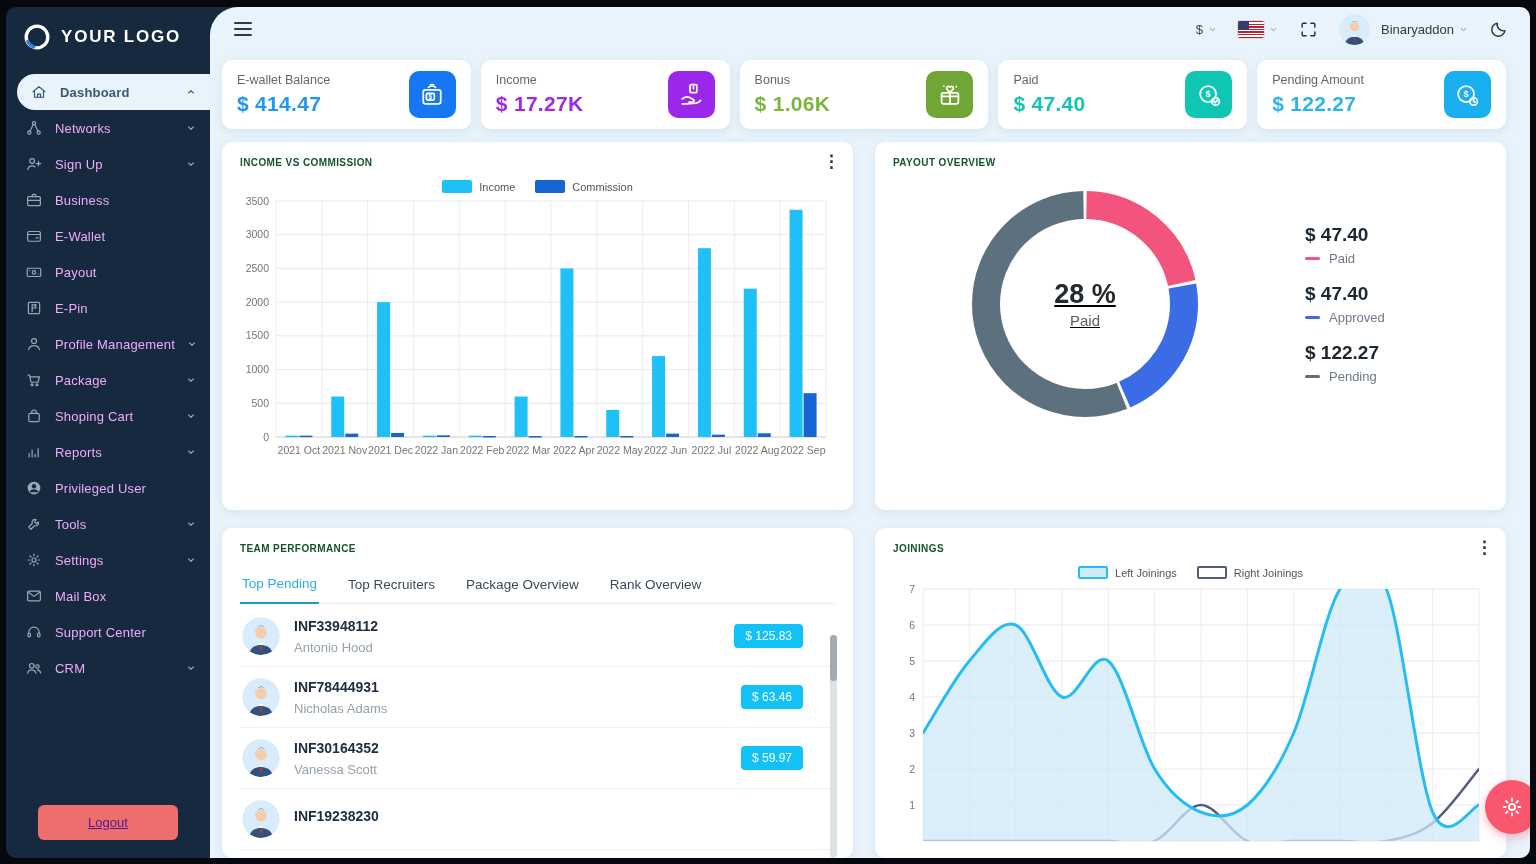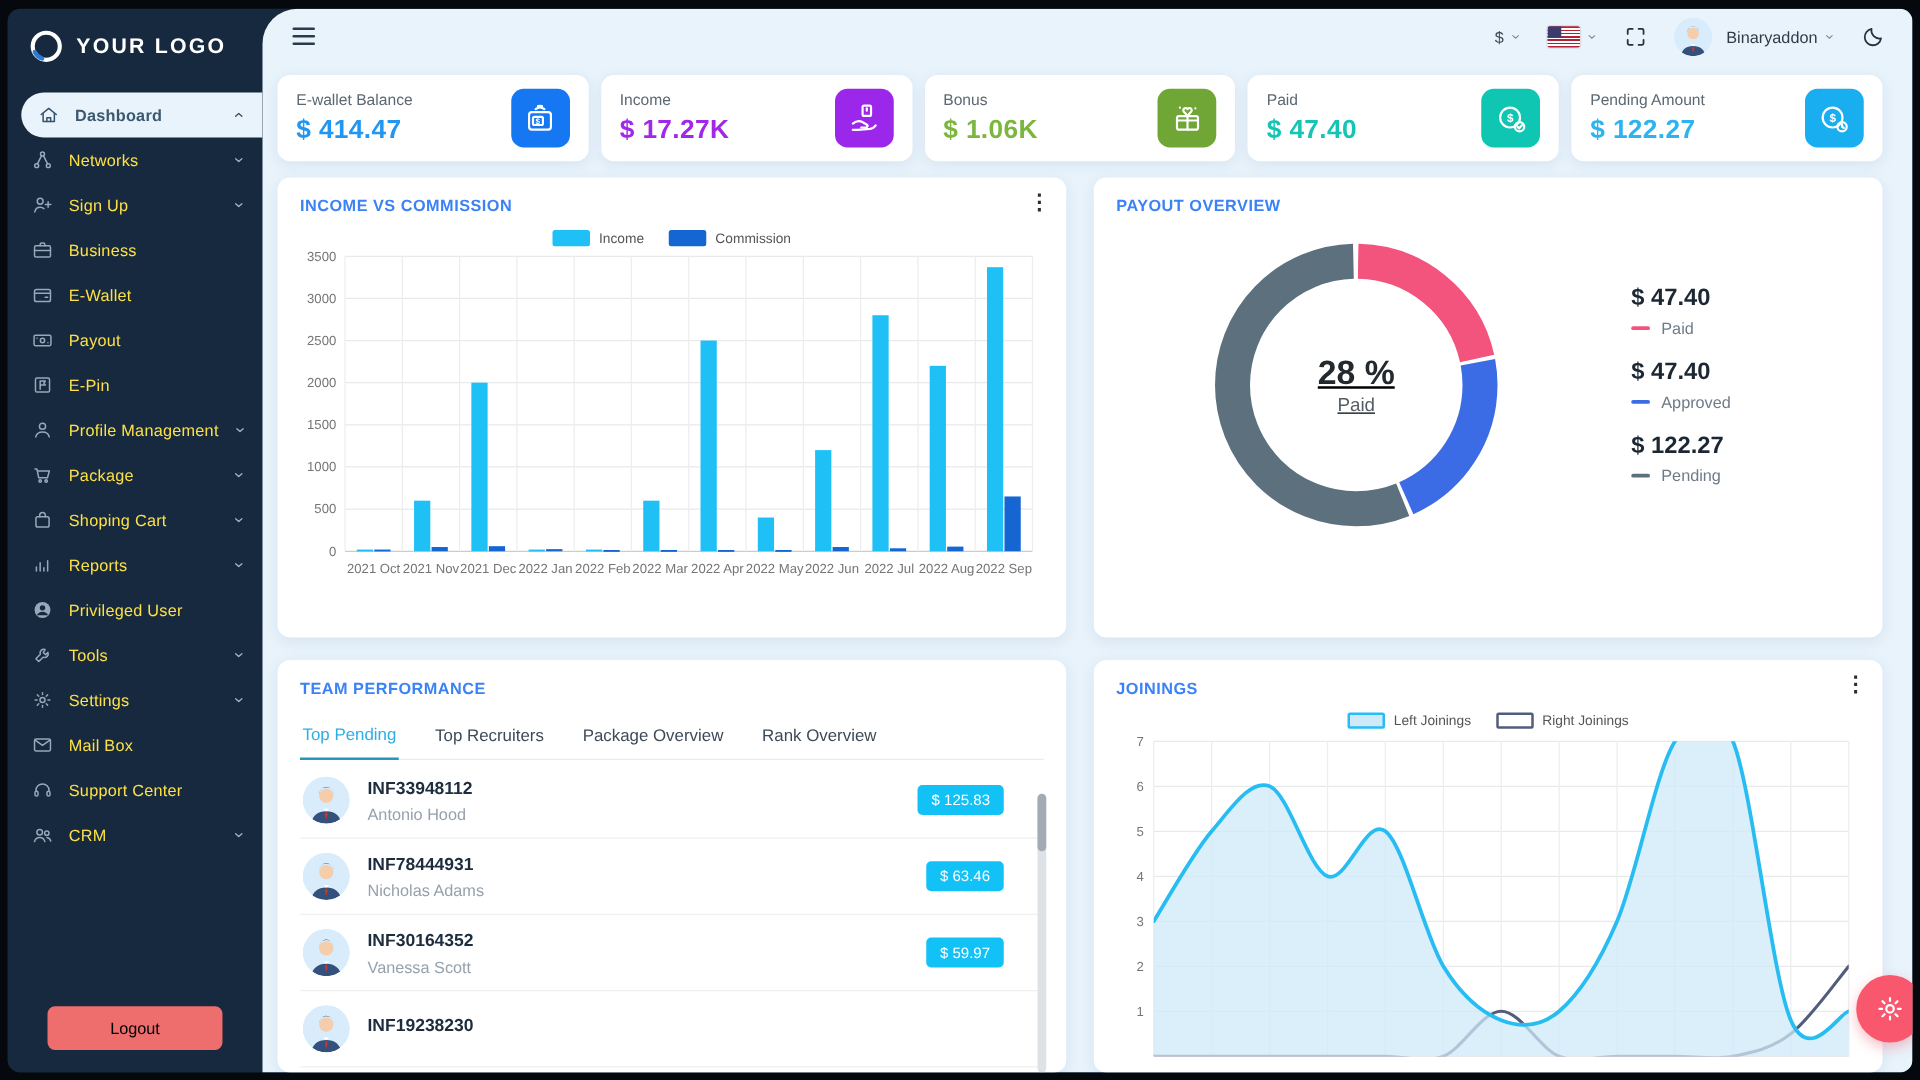--- a/index.html
+++ b/index.html
@@ -8,32 +8,32 @@
   .frame { position:relative; width:1536px; height:864px; background:#05080c; }
   .app { position:absolute; left:6px; top:7px; width:1524px; height:851px;
          background:#16293e; border-radius:10px; display:flex; overflow:hidden; }
 
   
   .sidebar { width:204px; flex:none; display:flex; flex-direction:column; color:#c7d3de; }
   .logo { display:flex; align-items:center; gap:9px; padding:15px 14px 16px 16px; }
   .logo-text { color:#fff; font-size:17px; font-weight:800; letter-spacing:1.8px; white-space:nowrap; }
   .menu { flex:1; padding-top:6px; overflow:hidden; }
   .menu-item { display:flex; align-items:center; gap:12px; height:36px; padding:0 14px 0 19px;
-               font-size:13px; cursor:pointer; color:#fde047; }
+               font-size:13px; cursor:pointer; color:#f0abfc; }
   .menu-item .mi-icon { width:18px; height:18px; flex:none; color:#96a9ba; display:flex; align-items:center; }
   .menu-item .mi-icon svg { width:18px; height:18px; }
   .menu-item .mi-label { flex:1; letter-spacing:.2px; white-space:nowrap; }
   .menu-item .mi-chev { width:10px; height:10px; color:#9fb2c2; display:flex; }
   .menu-item .mi-chev svg { width:10px; height:10px; }
   .menu-item.active { background:#e8f3fb; color:#3c586f; border-radius:20px 0 0 20px;
                       margin-left:11px; padding-left:13px; font-weight:600; }
   .menu-item.active .mi-icon, .menu-item.active .mi-chev { color:#35516b; }
   .logout { margin:16px auto 18px; display:block; width:140px; padding:10px 0; background:#ee6d6d;
-            color:#000000; border:none; border-radius:6px; font-size:13px; cursor:pointer;
-            font-family:inherit; }
+            color:#4c1d95; border:none; border-radius:6px; font-size:13px; cursor:pointer;
+            font-family:inherit;text-decoration:underline; }
 
   
   .main { flex:1; min-width:0; display:flex; flex-direction:column; background:#e8f3fb;
           border-top-left-radius:28px; }
   .topbar { height:44px; flex:none; display:flex; align-items:center; padding:0 22px 0 24px; }
   .hamburger { width:18px; cursor:pointer; display:flex; flex-direction:column; gap:3.5px; background:none; border:none; }
   .hamburger span { height:2.2px; background:#2b3b4e; border-radius:2px; }
   .tb-right { margin-left:auto; display:flex; align-items:center; gap:21px; }
   .tb-item { display:flex; align-items:center; gap:5px; cursor:pointer; background:none; border:none;
              font-family:inherit; font-size:13px; color:#3c4a58; }
@@ -58,21 +58,21 @@
   .stat-icon { width:47px; height:47px; border-radius:10px; flex:none; display:flex;
                align-items:center; justify-content:center; color:#fff; }
   .stat-icon svg { width:28px; height:28px; }
 
   
   .row { display:grid; grid-template-columns:1fr 1fr; gap:22px; }
   .charts-row { margin-top:13px; flex:none; }
   .bottom-row { margin-top:18px; flex:1; min-height:0; }
   .card { background:#fff; border-radius:10px; box-shadow:0 3px 10px rgba(110,145,180,.14);
           padding:15px 18px; position:relative; overflow:hidden; }
-  .card h3 { font-size:13px; color:#3b82f6; font-weight:700; letter-spacing:.4px; }
+  .card h3 { font-size:10px; color:#14532d; font-weight:700; letter-spacing:.4px; }
   .charts-row .card { height:368px; }
   .bottom-row .card { height:330px; }
   .dots { position:absolute; top:11px; right:13px; color:#2c2c2c; font-size:17px; font-weight:700;
           background:none; border:none; cursor:pointer; line-height:1; }
 
   
   .chart-legend { display:flex; justify-content:center; align-items:center; gap:20px;
                   margin:12px 0 0; font-size:11px; color:#555; }
   .legend-entry { display:flex; align-items:center; gap:7px; }
   .chip { width:30px; height:13px; border-radius:2px; display:inline-block; }

